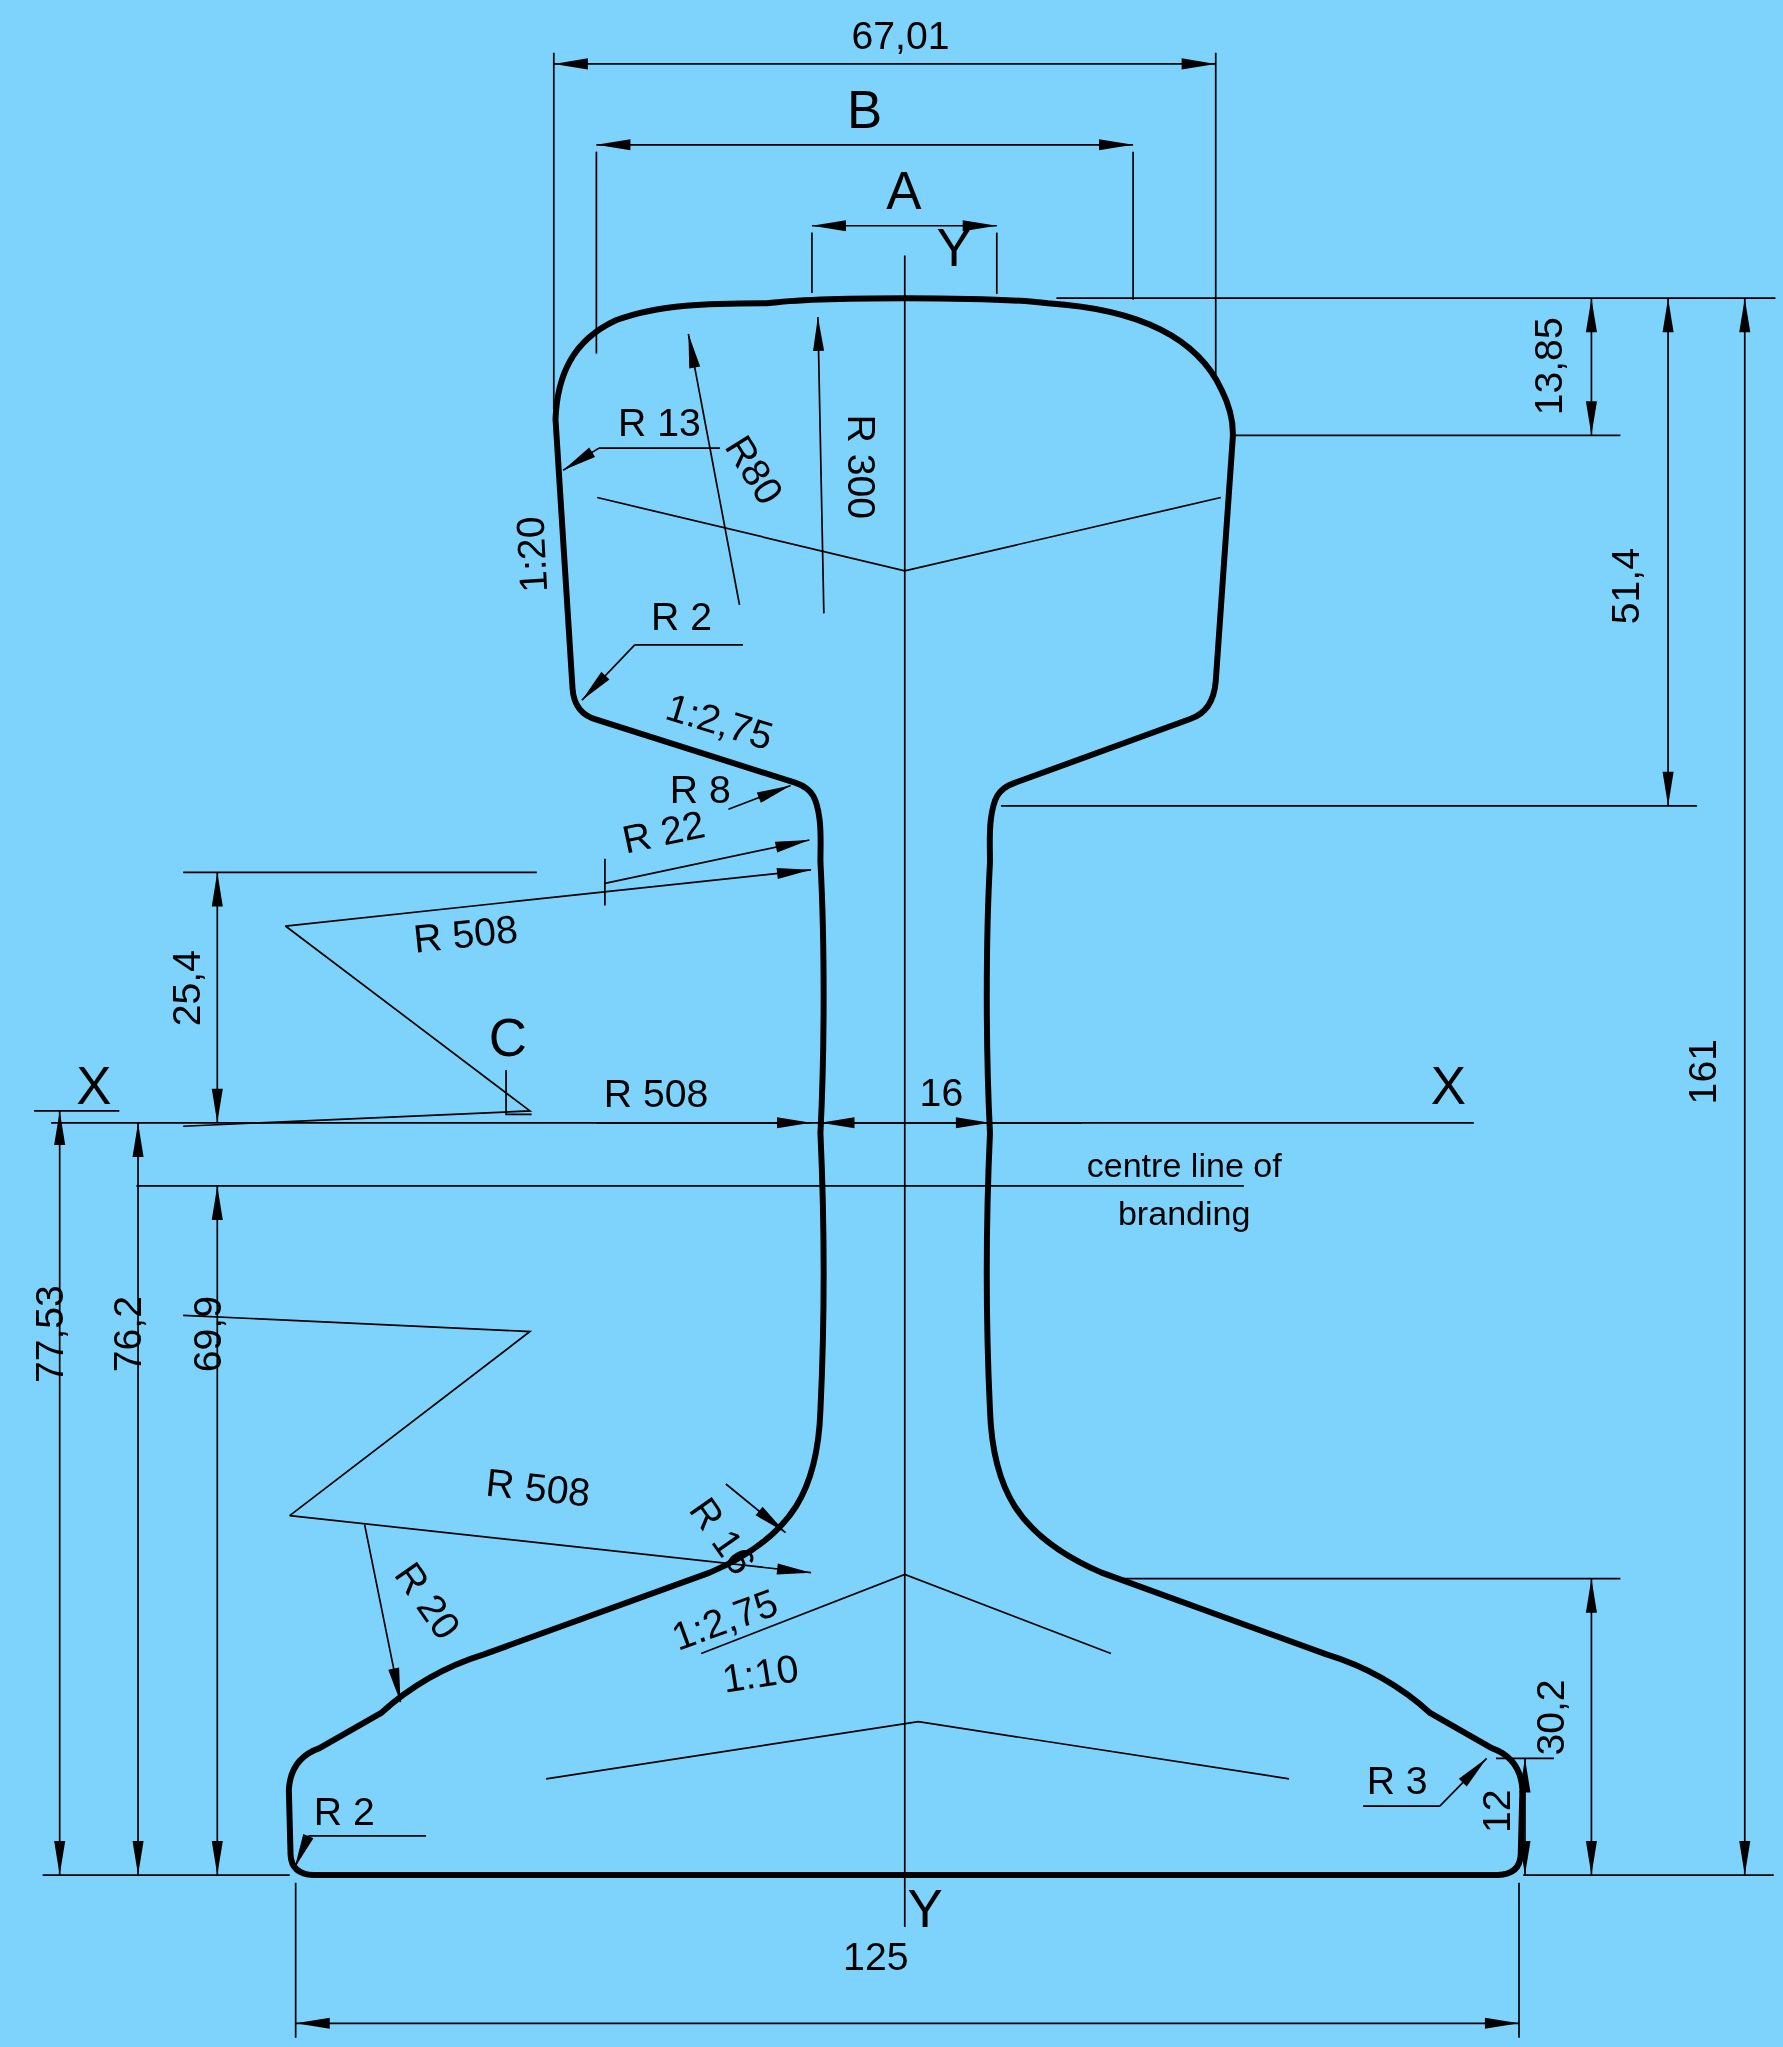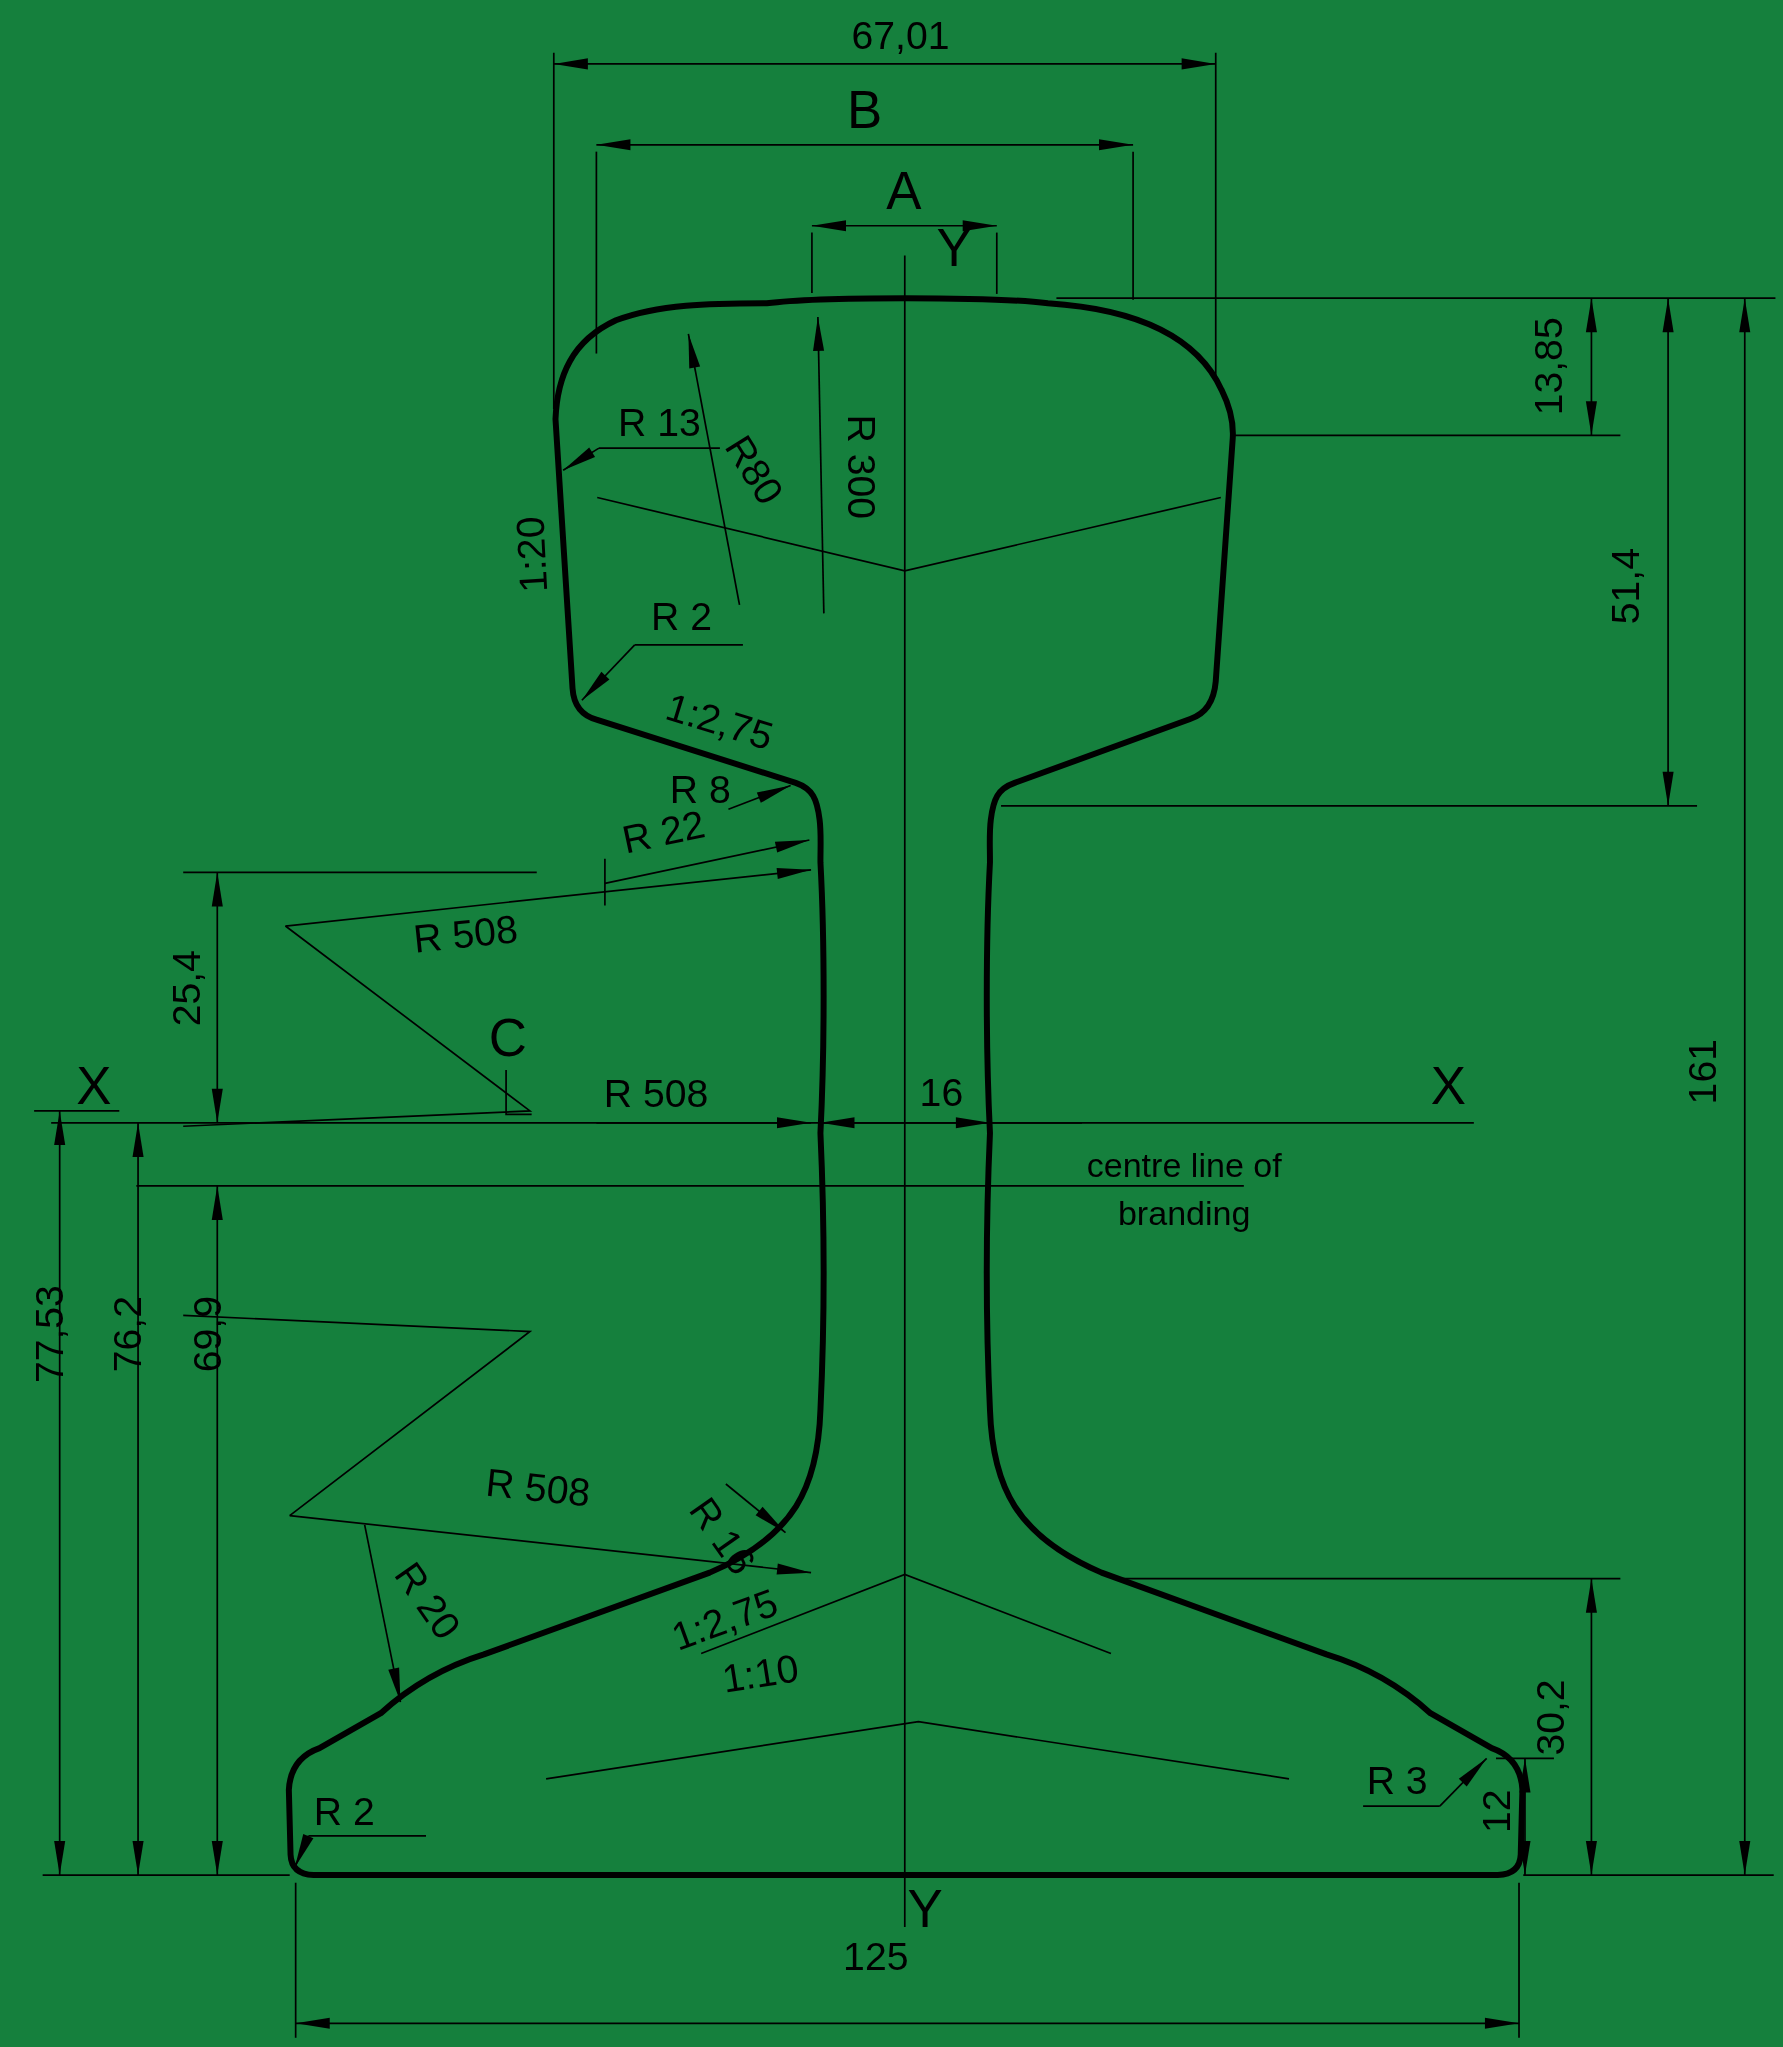--- a/index.html
+++ b/index.html
@@ -1,16 +1,16 @@
 <!DOCTYPE html>
 <html style="font-size:13.6px"><head>
 <meta charset="utf-8">
 <style>
   html,body{margin:0;padding:0;background:#ffffff;}
-  .stage{position:relative;width:1784px;height:2048px;background:#15803d;
+  .stage{position:relative;width:1784px;height:2048px;background:#7dd3fc;
          font-family:"Liberation Sans", sans-serif;}
   svg{display:block;}
   .profile{fill:none;stroke:#000;stroke-width:7;stroke-linejoin:round;stroke-linecap:round;}
   .thin{fill:none;stroke:#000;stroke-width:2;}
   .dim{fill:none;stroke:#000;stroke-width:2;}
   text{fill:#000;font-family:"Liberation Sans", sans-serif;}
   .t-dim{font-size:46px;}
   .t-letter{font-size:62px;}
   .t-brand{font-size:40px;}
 </style>

